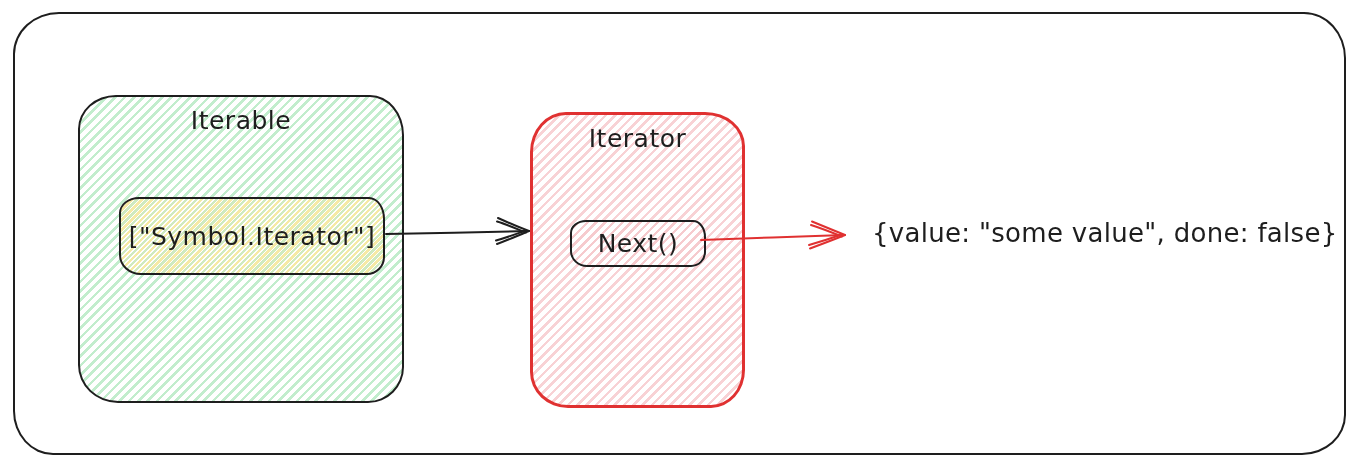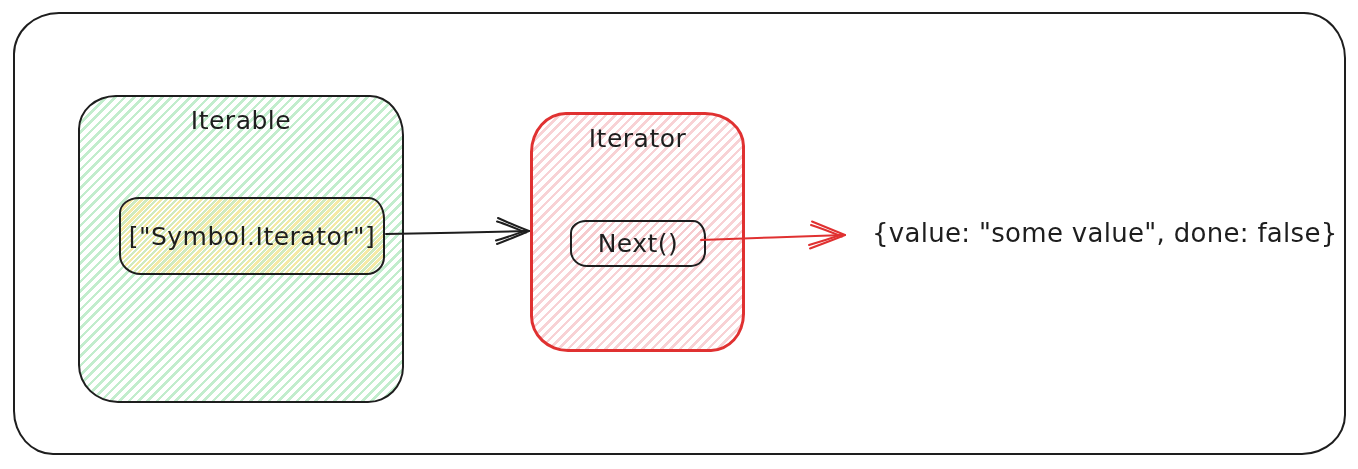--- a/index.html
+++ b/index.html
@@ -36,21 +36,21 @@
     border: 2.5px solid #1e1e1e;
     border-radius: 38px 34px 36px 40px / 34px 40px 36px 38px;
     background-image: repeating-linear-gradient(
       135deg,
       #ffffff 0px, #ffffff 4.2px,
       #c2edcd 4.2px, #c2edcd 6.6px
     );
   }
   .iterator-box {
     left: 530px; top: 112px;
-    width: 215px; height: 240px;
+    width: 215px; height: 296px;
     border: 3px solid #e03131;
     border-radius: 36px 40px 34px 38px / 40px 34px 38px 36px;
     background-image: repeating-linear-gradient(
       135deg,
       #ffffff 0px, #ffffff 4.2px,
       #f8d2d5 4.2px, #f8d2d5 6.6px
     );
   }
   .box-title {
     position: absolute;

